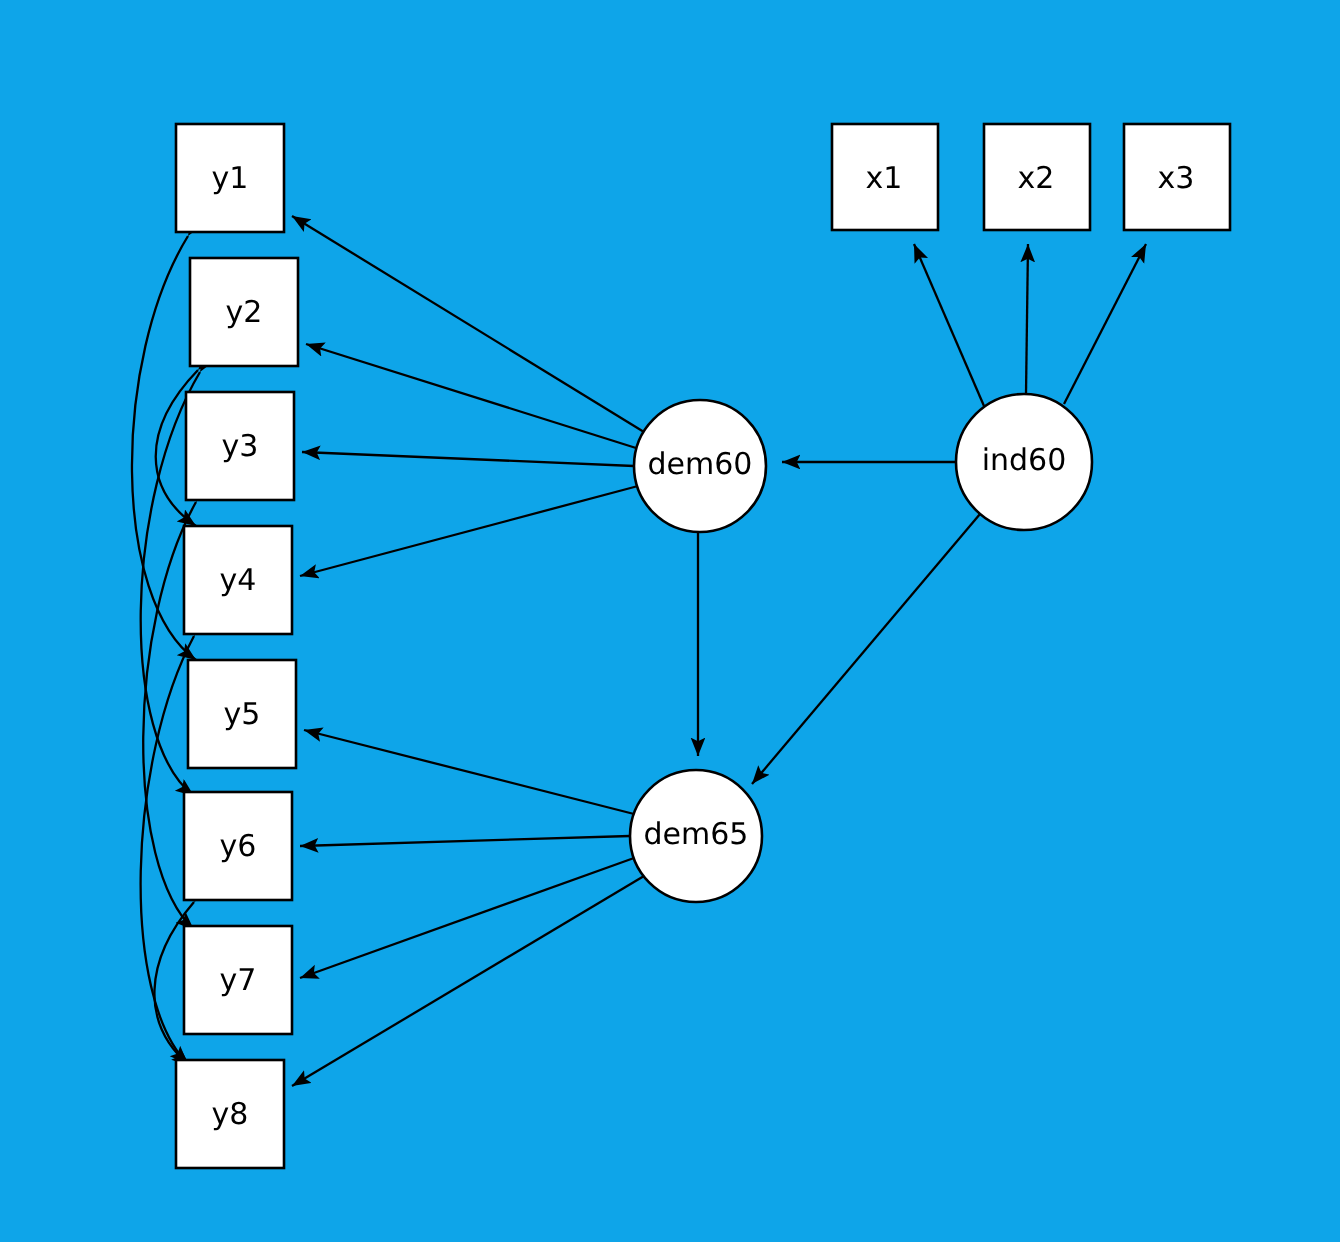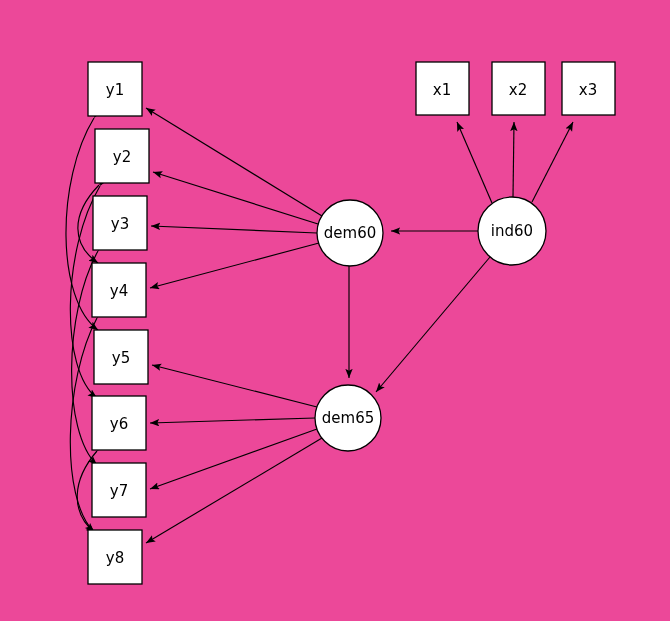--- a/index.html
+++ b/index.html
@@ -7,21 +7,21 @@
     padding: 0;
     background: #ffffff;
   }
   body {
     font-family: "DejaVu Sans", "Liberation Sans", sans-serif;
   }
   #diagram-canvas {
     position: relative;
     width: 670px;
     height: 621px;
-    background: #ec4899;
+    background: #0ea5e9;
     overflow: hidden;
   }
   #sem-svg {
     position: absolute;
     top: 0;
     left: 0;
     width: 670px;
     height: 621px;
     display: block;
   }

